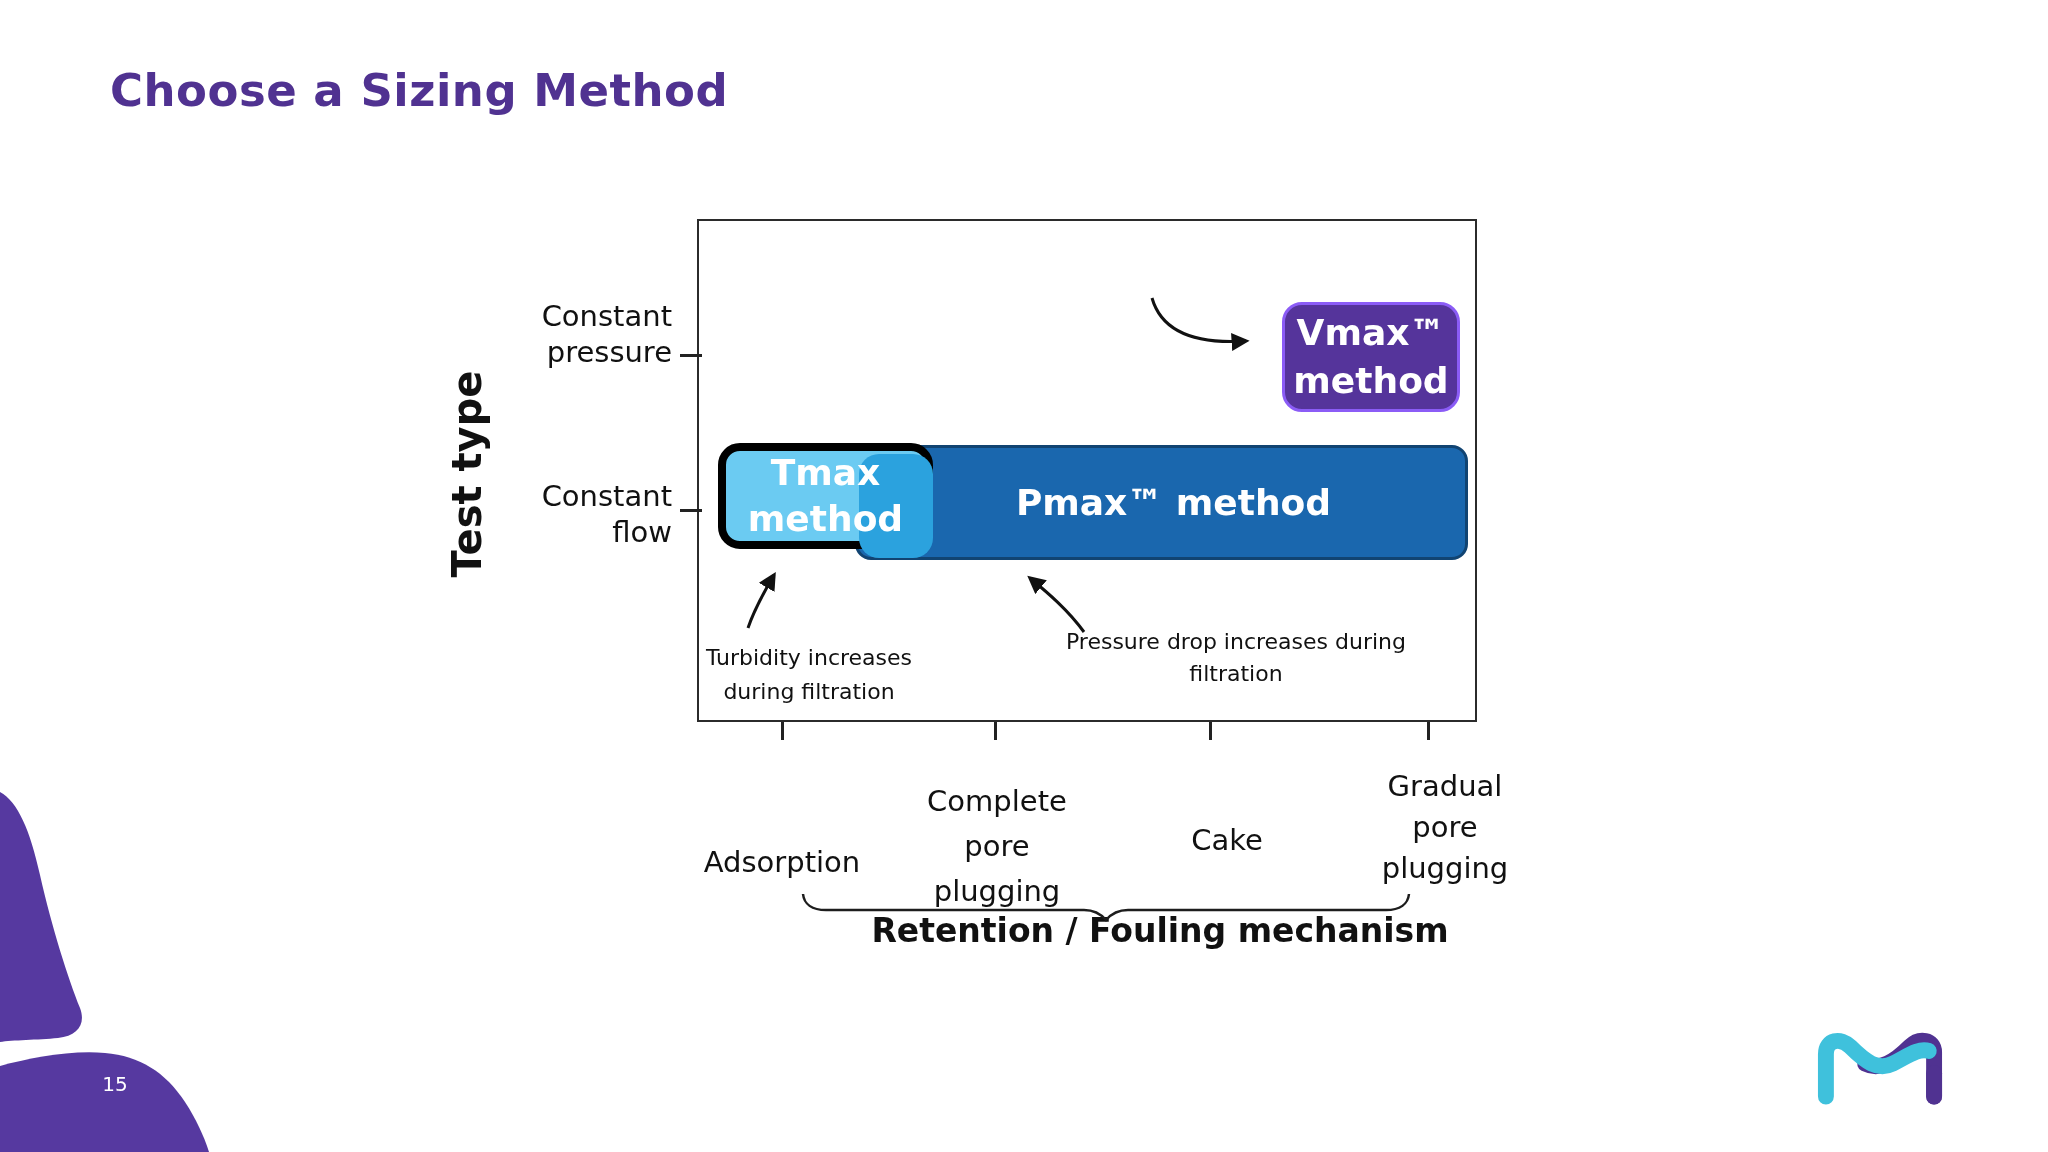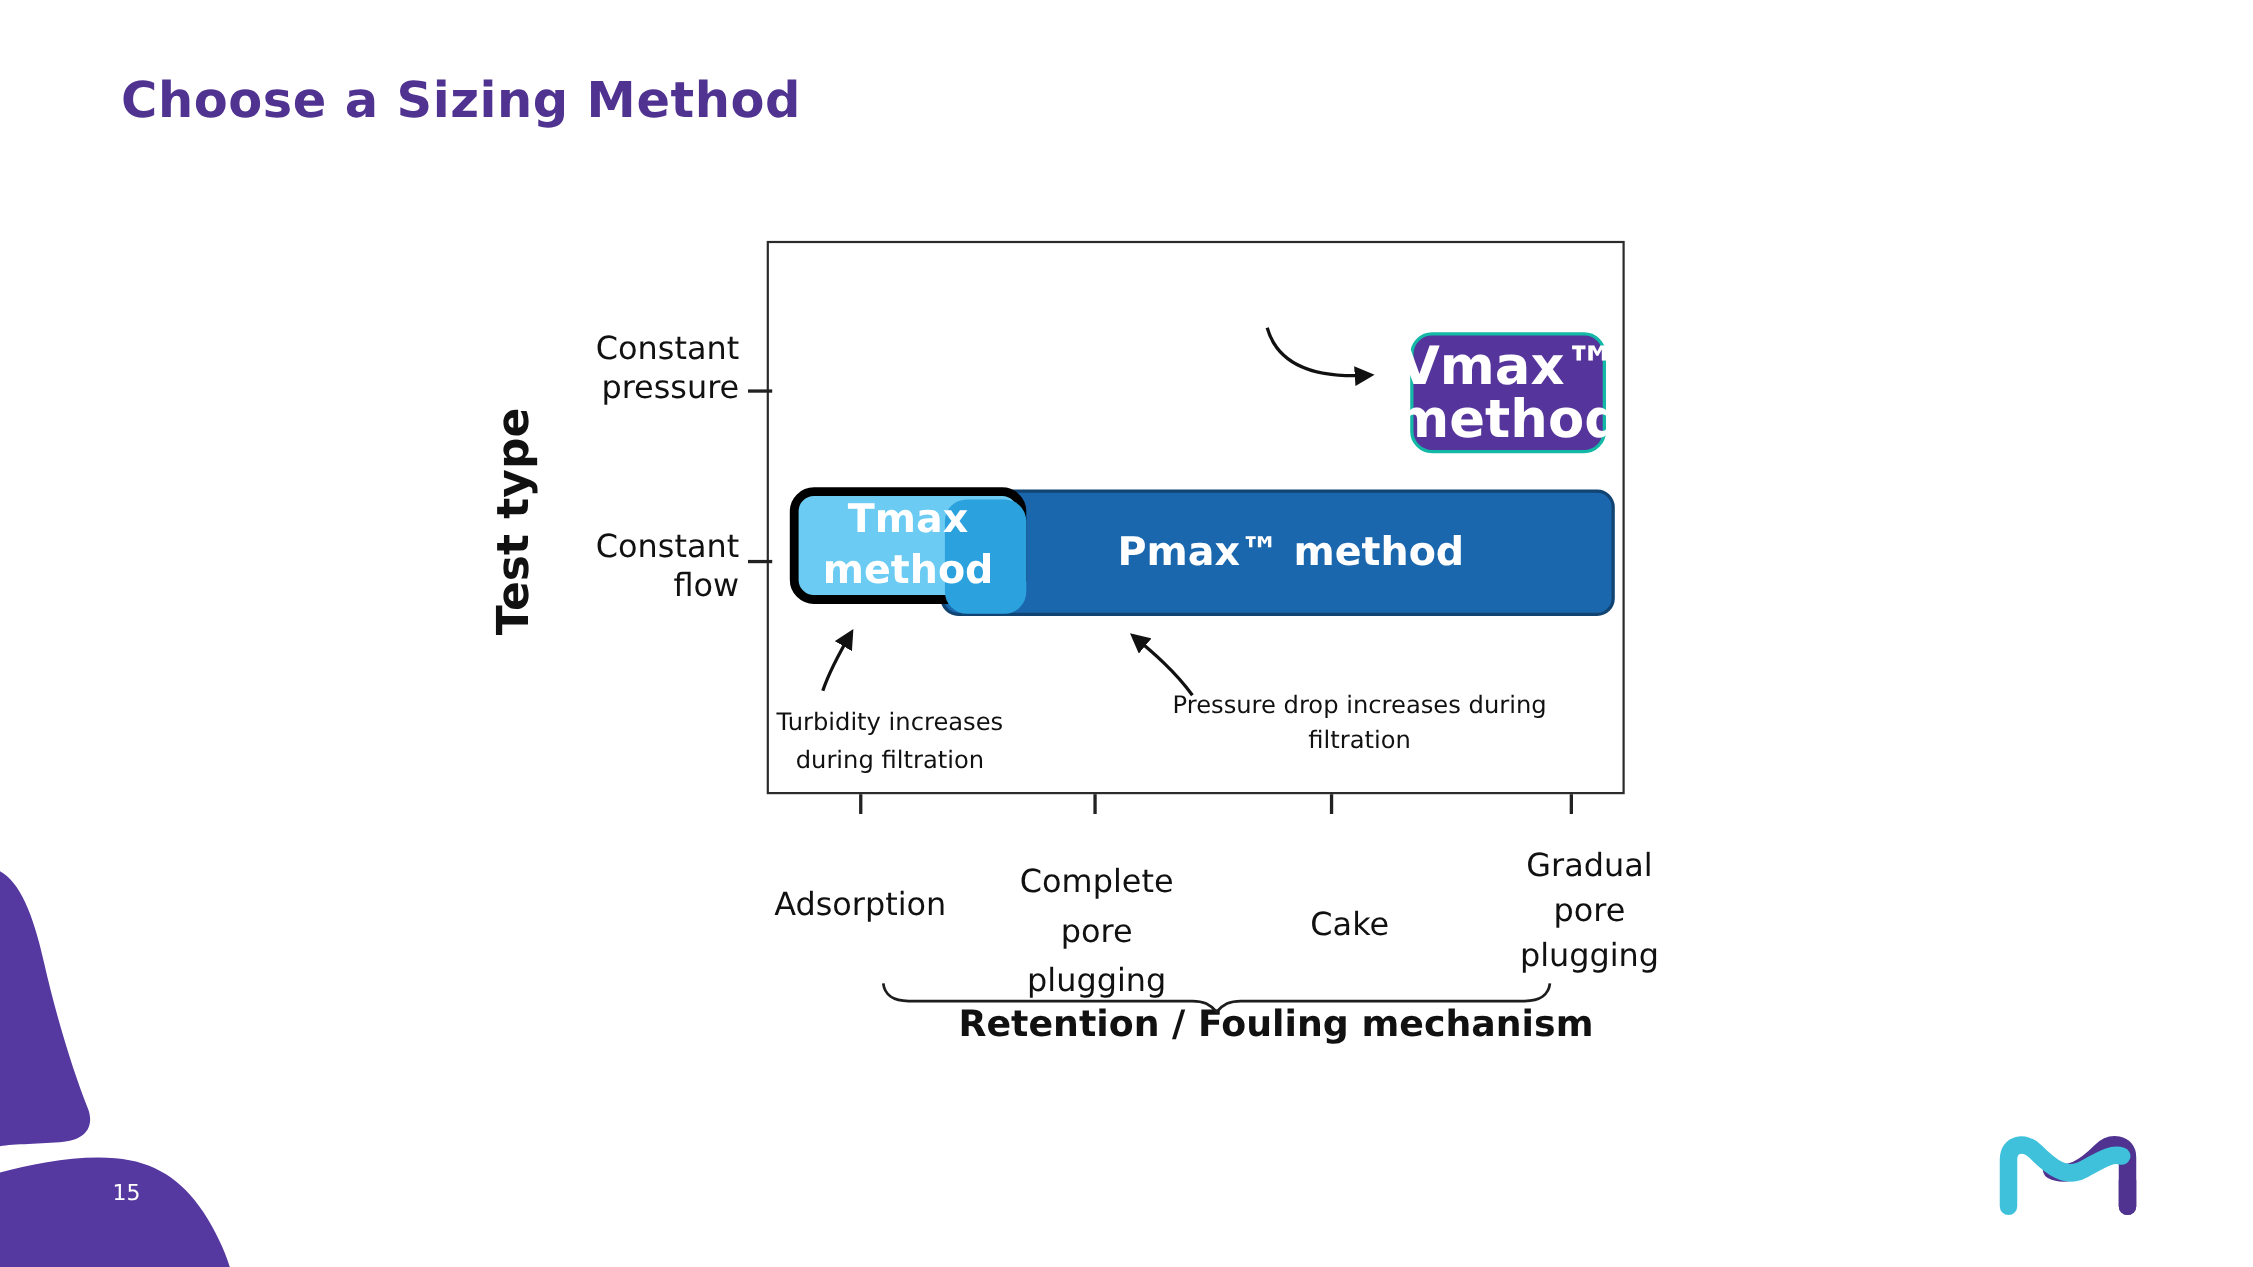--- a/index.html
+++ b/index.html
@@ -19,22 +19,22 @@
   .tick-label{font-size:29px;color:#111;}
   .tick-label .ln{display:block;}
   .y-tick-label{width:252px;text-align:right;line-height:36px;}
   .x-tick-label{width:240px;text-align:center;line-height:45px;}
   .tick-mark{background:#222222;}
   .method-box{
     box-sizing:border-box;display:flex;flex-direction:column;align-items:center;justify-content:center;
     color:#ffffff;font-weight:bold;text-align:center;
   }
   .box-vmax{
-    width:178px;height:110px;border-radius:20px;background:#55349B;border:3px solid #14b8a6;
-    font-size:48px;line-height:48px;z-index:3;
+    width:178px;height:110px;border-radius:20px;background:#55349B;border:3px solid #8b5cf6;
+    font-size:36px;line-height:48px;z-index:3;
   }
   .box-pmax{
     width:613px;height:115px;border-radius:16px;background:#1A67AE;border:3px solid #114472;
     font-size:36px;z-index:1;padding-left:24px;
   }
   .box-tmax{
     width:215px;height:106px;border-radius:22px;background:#6BCBF2;border:8px solid #000000;
     font-size:36px;line-height:46px;z-index:2;position:absolute;
   }
   .tmax-overlap{
@@ -68,21 +68,21 @@
   </div>
 
   <div class="abs tick-mark" style="left:680px;top:354px;width:22px;height:3px;"></div>
   <div class="abs tick-mark" style="left:680px;top:509px;width:22px;height:3px;"></div>
 
   <div class="abs tick-mark" style="left:781px;top:722px;width:3px;height:18px;"></div>
   <div class="abs tick-mark" style="left:994px;top:722px;width:3px;height:18px;"></div>
   <div class="abs tick-mark" style="left:1209px;top:722px;width:3px;height:18px;"></div>
   <div class="abs tick-mark" style="left:1427px;top:722px;width:3px;height:18px;"></div>
 
-  <div class="abs tick-label x-tick-label" style="left:662px;top:800px;text-align:center;">
+  <div class="abs tick-label x-tick-label" style="left:662px;top:840px;text-align:center;">
     <span class="ln">Adsorption</span>
   </div>
   <div class="abs tick-label x-tick-label" style="left:877px;top:779px;">
     <span class="ln">Complete</span>
     <span class="ln">pore</span>
     <span class="ln">plugging</span>
   </div>
   <div class="abs tick-label x-tick-label" style="left:1107px;top:771px;margin-top:47px;">
     <span class="ln">Cake</span>
   </div>

